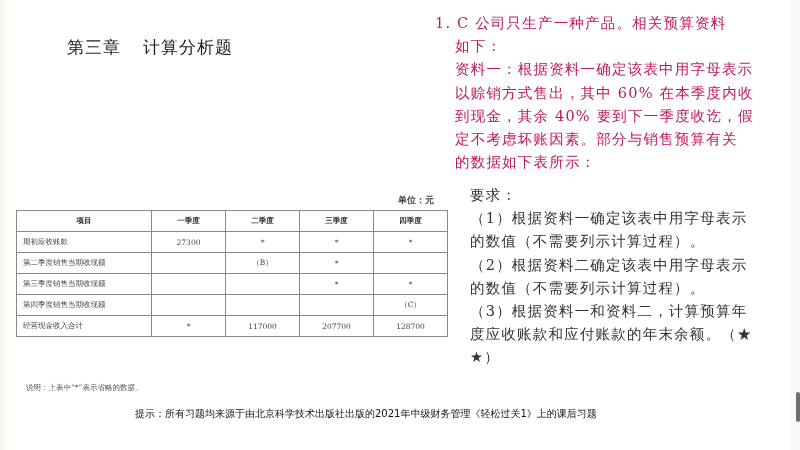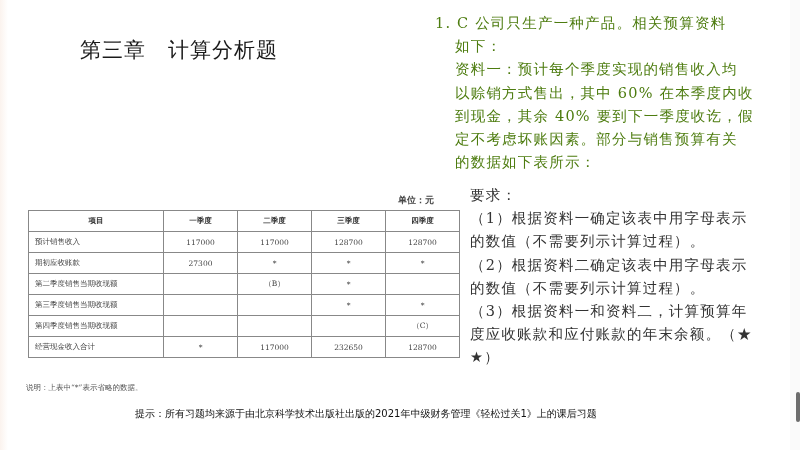--- a/index.html
+++ b/index.html
@@ -8,31 +8,31 @@
     background: #ffffff;
     font-family: "DejaVu Serif", "Liberation Serif", serif;
     color: #222;
     position: relative;
   }
   .page-left-shade {
     position: absolute; left: 0; top: 0; width: 8px; height: 450px;
     background: linear-gradient(to right, #fbf3ee, #ffffff);
   }
   .chapter-title {
-    position: absolute; left: 80px; top: 36px;
-    font-size: 21px; letter-spacing: 1px; color: #1a1a1a;
+    position: absolute; left: 67px; top: 36px;
+    font-size: 17px; letter-spacing: 1px; color: #1a1a1a;
   }
   .chapter-title .gap { display: inline-block; width: 22px; }
 
   .unit-label {
     position: absolute; left: 398px; top: 194px;
     font-size: 9px; color: #444; font-weight: bold;
   }
   table.budget {
-    position: absolute; left: 28px; top: 210px;
+    position: absolute; left: 16px; top: 210px;
     border-collapse: collapse;
     font-size: 7.5px; color: #444;
     font-family: "DejaVu Serif", serif;
   }
   table.budget td, table.budget th {
     border: 1px solid #888;
     height: 20px; padding: 0 6px;
     text-align: center; font-weight: normal;
   }
   table.budget { border: 1.5px solid #555; }
@@ -40,21 +40,21 @@
   table.budget td.item { text-align: left; }
   table.budget col.c0 { width: 135px; }
   table.budget col.cq { width: 74px; }
   .table-note {
     position: absolute; left: 26px; top: 383px;
     font-size: 7.5px; color: #555;
   }
 
   .problem {
     position: absolute; left: 435px; top: 12px; width: 345px;
-    font-size: 14.5px; line-height: 23.2px; color: #4d7c0f;
+    font-size: 14.5px; line-height: 23.2px; color: #be185d;
     letter-spacing: 1.2px;
   }
   .problem .line { white-space: nowrap; }
   .problem .indent { padding-left: 20px; }
 
   .requirements {
     position: absolute; left: 470px; top: 184px; width: 320px;
     font-size: 14.5px; line-height: 23.2px; color: #333;
     letter-spacing: 1.2px;
   }
@@ -79,21 +79,21 @@
 
 <div class="page-left-shade"></div>
 
 <div class="chapter-title">
   <span>第三章</span><span class="gap"></span><span>计算分析题</span>
 </div>
 
 <div class="problem">
   <div class="line">1. C 公司只生产一种产品。相关预算资料</div>
   <div class="line indent">如下：</div>
-  <div class="line indent">资料一：预计每个季度实现的销售收入均</div>
+  <div class="line indent">资料一：根据资料一确定该表中用字母表示</div>
   <div class="line indent">以赊销方式售出，其中 60% 在本季度内收</div>
   <div class="line indent">到现金，其余 40% 要到下一季度收讫，假</div>
   <div class="line indent">定不考虑坏账因素。部分与销售预算有关</div>
   <div class="line indent">的数据如下表所示：</div>
 </div>
 
 <div class="unit-label">单位：元</div>
 
 <table class="budget">
   <colgroup>
@@ -106,27 +106,20 @@
   <thead>
     <tr>
       <th>项目</th>
       <th>一季度</th>
       <th>二季度</th>
       <th>三季度</th>
       <th>四季度</th>
     </tr>
   </thead>
   <tbody>
-    <tr>
-      <td class="item">预计销售收入</td>
-      <td>117000</td>
-      <td>117000</td>
-      <td>128700</td>
-      <td>128700</td>
-    </tr>
     <tr>
       <td class="item">期初应收账款</td>
       <td>27300</td>
       <td>*</td>
       <td>*</td>
       <td>*</td>
     </tr>
     <tr>
       <td class="item">第二季度销售当期收现额</td>
       <td></td>
@@ -145,21 +138,21 @@
       <td class="item">第四季度销售当期收现额</td>
       <td></td>
       <td></td>
       <td></td>
       <td>（C）</td>
     </tr>
     <tr>
       <td class="item">经营现金收入合计</td>
       <td>*</td>
       <td>117000</td>
-      <td>232650</td>
+      <td>207700</td>
       <td>128700</td>
     </tr>
   </tbody>
 </table>
 
 <div class="table-note">说明：上表中“*”表示省略的数据。</div>
 
 <div class="requirements">
   <div class="line">要求：</div>
   <div class="line">（1）根据资料一确定该表中用字母表示</div>

